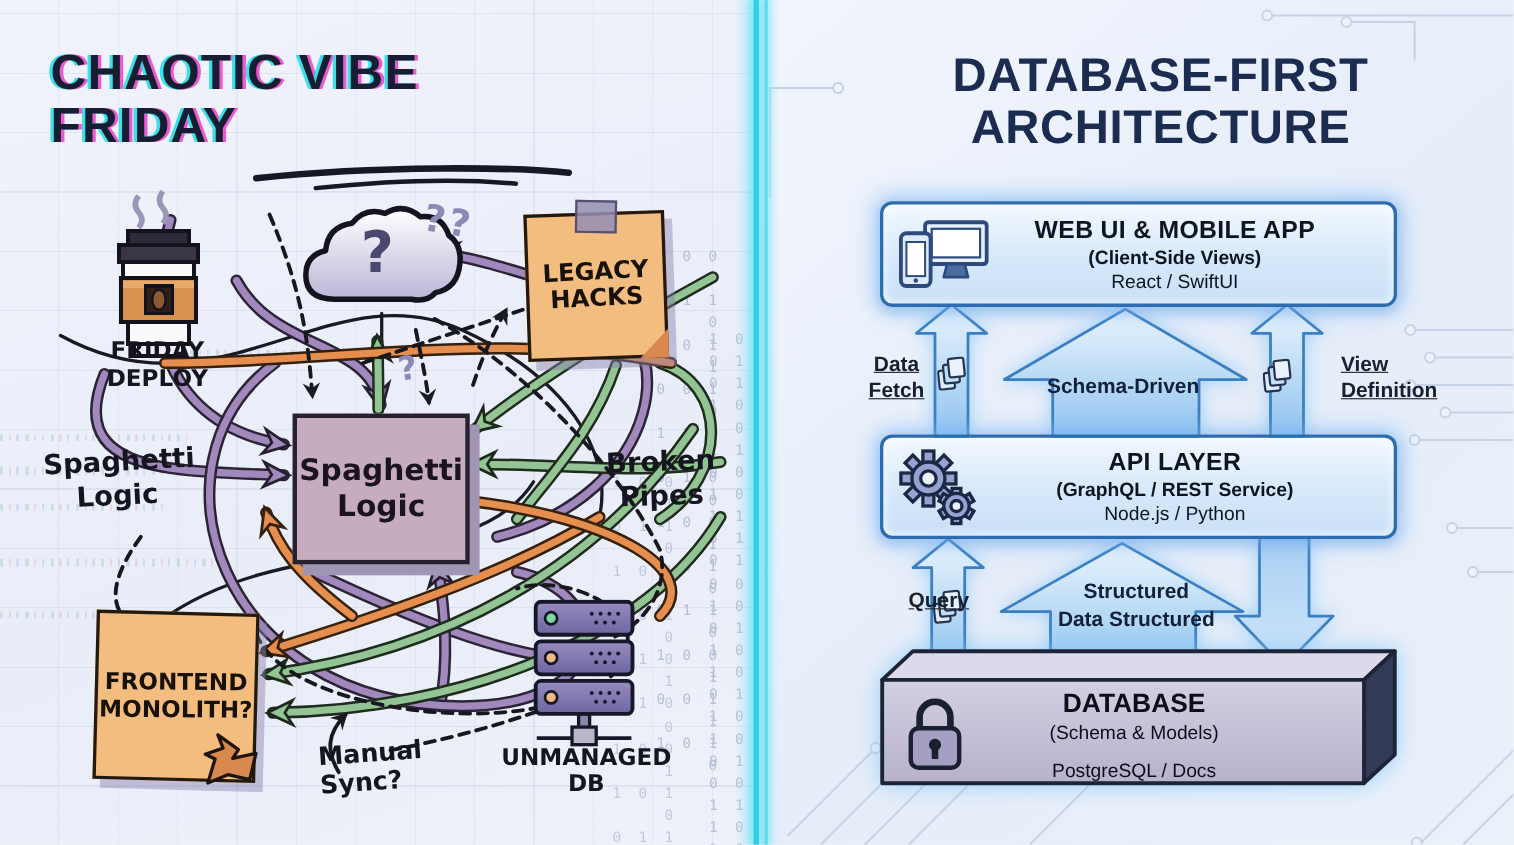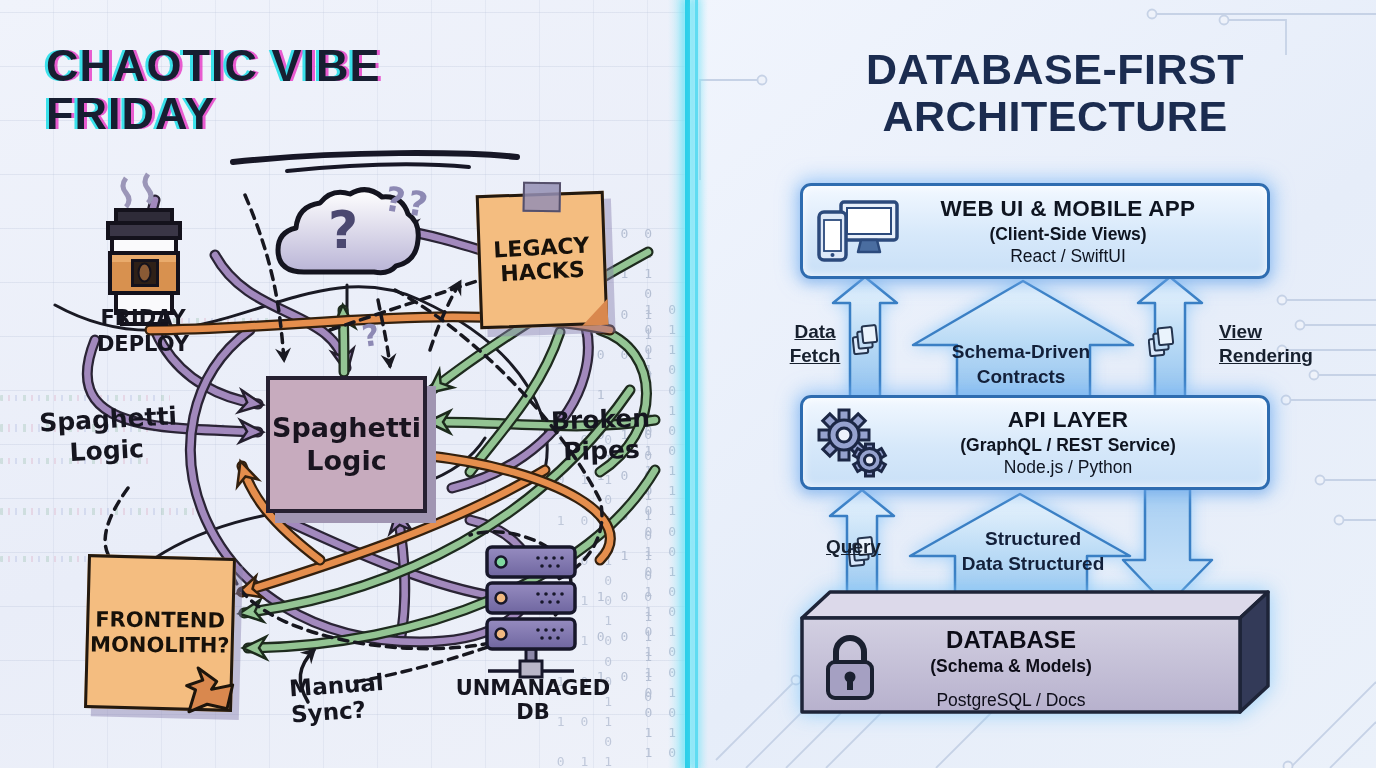--- a/index.html
+++ b/index.html
@@ -54,23 +54,23 @@
     background:linear-gradient(180deg,#f2f8ff 0%,#d6e8fa 55%,#c9e0f7 100%);
     box-shadow:0 0 18px 5px rgba(118,182,248,.6), 0 4px 10px rgba(70,120,190,.25), inset 0 0 10px rgba(255,255,255,.9);}
   .rbox .txt{position:absolute;left:80px;right:14px;top:0;bottom:0;display:flex;flex-direction:column;
     align-items:center;justify-content:center;text-align:center;color:#0e1420;}
   .rbox .bt{font-size:22.5px;font-weight:800;letter-spacing:.3px;}
   .rbox .bs{font-size:17.5px;font-weight:600;margin-top:2px;}
   .rbox .bb{font-size:17.5px;font-weight:500;margin-top:1px;}
   .flowlabel{position:absolute;z-index:6;color:#17202e;font-size:19px;font-weight:600;line-height:1.28;text-decoration:underline;}
   .arrowtext{position:absolute;z-index:6;color:#13203a;font-size:19px;font-weight:600;line-height:1.3;text-align:center;}
 
-  #db-text{position:absolute;left:816px;top:626px;width:390px;z-index:6;text-align:center;color:#0d0d18;}
+  #db-text{position:absolute;left:836px;top:626px;width:390px;z-index:6;text-align:center;color:#0d0d18;}
   #db-text .bt{font-size:24px;font-weight:800;}
-  #db-text .bs{font-size:17.5px;font-weight:700;margin-top:2px;}
+  #db-text .bs{font-size:17.5px;font-weight:400;margin-top:2px;}
   #db-text .bb{font-size:17.5px;font-weight:500;margin-top:13px;}
 
   svg{display:block;}
   .q{position:absolute;z-index:6;font-family:"DejaVu Sans",sans-serif;font-weight:700;}
 </style>
 </head>
 <body>
 
 <div id="left-panel" class="abs">
 
@@ -404,25 +404,24 @@
       <rect x="11" y="2" width="14" height="17" rx="2" fill="#eaf3fc"></rect>
     </g>
   </svg>
 
   <div class="flowlabel" style="left:96px;top:320px;width:66px;text-align:center;">
     <div>Data</div>
     <div>Fetch</div>
   </div>
   <div class="arrowtext" style="left:240px;top:324px;width:190px;margin-top:16px;">
     <div>Schema-Driven</div>
-    <div>Contracts</div>
   </div>
   <div class="flowlabel" style="left:533px;top:320px;width:120px;">
     <div>View</div>
-    <div>Rendering</div>
+    <div>Definition</div>
   </div>
   <div class="flowlabel" style="left:99px;top:535px;width:60px;margin-left:41px;">Query</div>
   <div class="arrowtext" style="left:252px;top:527px;width:190px;">
     <div>Structured</div>
     <div>Data Structured</div>
   </div>
 
   <div class="rbox" style="left:114px;top:183px;width:464px;height:90px;">
     <svg class="abs" style="left:14px;top:14px;" width="82" height="64" viewBox="0 0 82 64">
       <rect x="24" y="2" width="56" height="38" rx="3" fill="#e8f0fb" stroke="#2c4a7c" stroke-width="3.5"></rect>

